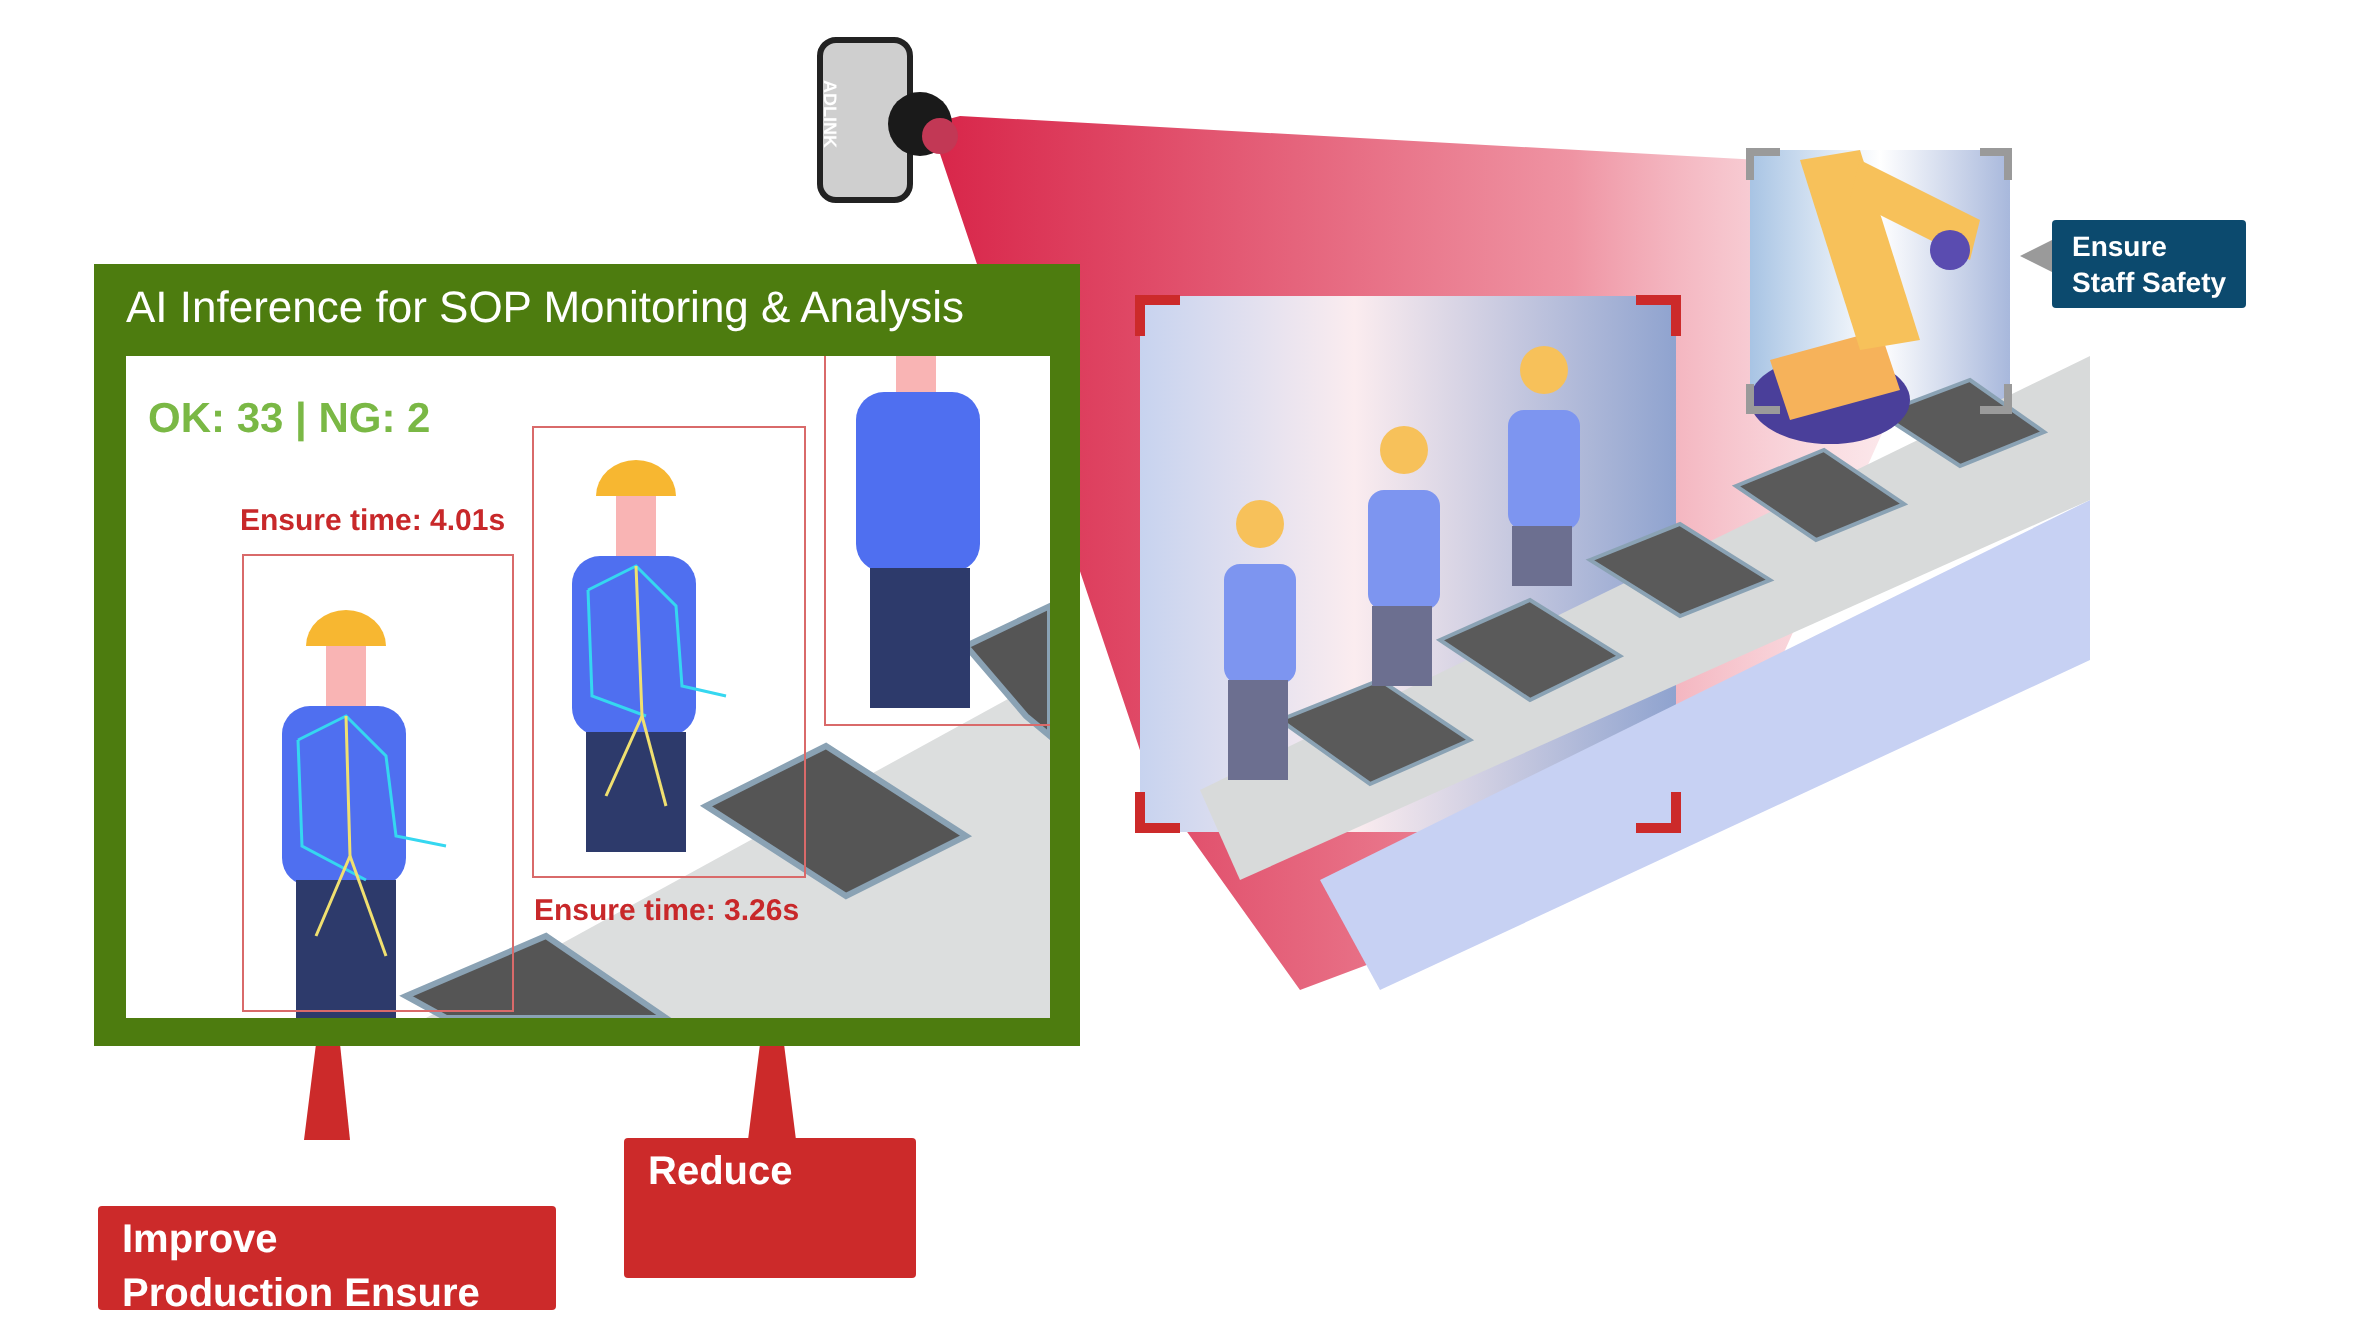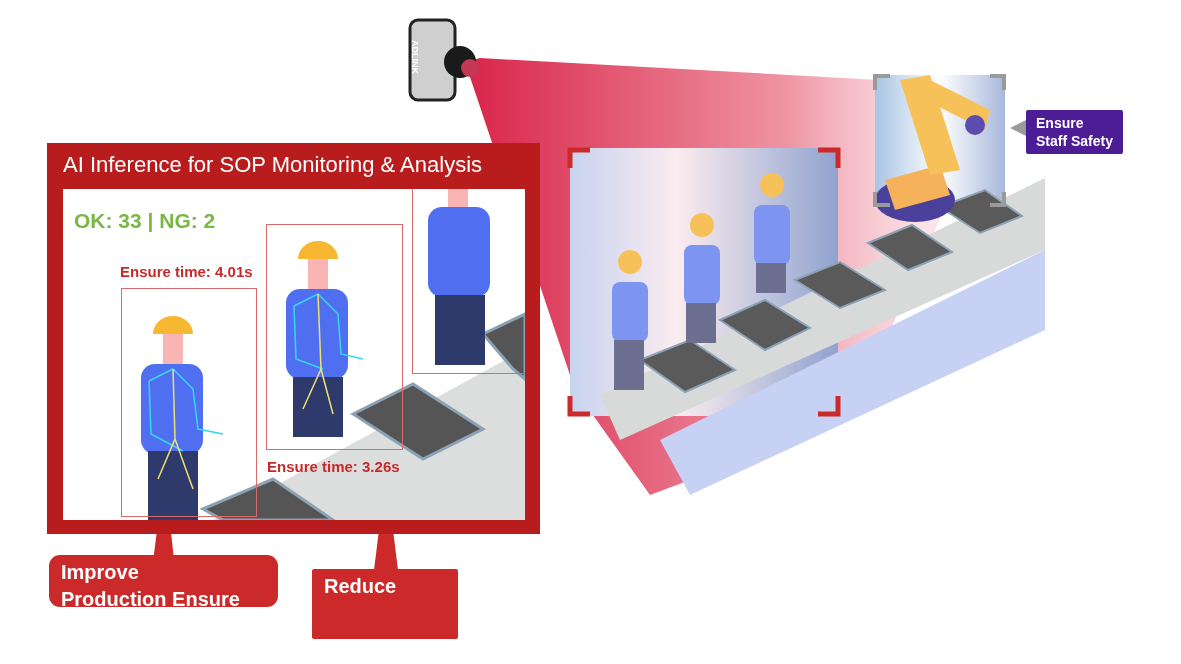--- a/index.html
+++ b/index.html
@@ -1,28 +1,28 @@
 <!DOCTYPE html>
 <html><head>
 <meta charset="utf-8">
 <style>
   html,body{margin:0;padding:0;background:#ffffff;}
   body{width:1181px;height:664px;position:relative;overflow:hidden;font-family:"Liberation Sans",sans-serif;}
   .abs{position:absolute;}
   
   #beam{left:0;top:0;width:1181px;height:664px;}
   
-  .panel{left:47px;top:143px;width:493px;height:391px;background:#b91c1c;}
+  .panel{left:47px;top:132px;width:493px;height:391px;background:#4d7c0f;}
   .panel-title{left:16px;top:9px;color:#ffffff;font-size:22px;white-space:nowrap;}
   .panel-view{left:16px;top:46px;width:462px;height:331px;background:#ffffff;overflow:hidden;}
   .counts{left:11px;top:20px;color:#7ab845;font-weight:bold;font-size:21px;white-space:nowrap;text-align:right;}
   .bbox{border:1.5px solid #d96a6a;box-sizing:border-box;}
   .cycle-label{color:#c8282a;font-weight:bold;font-size:15px;white-space:nowrap;}
   .callout{background:#cc2a2a;color:#ffffff;font-weight:bold;font-size:20px;line-height:27px;padding:4px 12px;border-radius:2px;box-sizing:border-box;}
-  .safety{background:#4c1d95;color:#ffffff;font-weight:bold;font-size:14px;line-height:18px;padding:4px 10px;border-radius:2px;}
+  .safety{background:#0c4a6e;color:#ffffff;font-weight:bold;font-size:14px;line-height:18px;padding:4px 10px;border-radius:2px;}
 </style>
 </head>
 <body>
 
 <svg id="beam" class="abs" viewBox="0 0 1181 664">
   <defs>
     <linearGradient id="bg1" x1="0" y1="0" x2="1" y2="0">
       <stop offset="0" stop-color="#d6193f"></stop>
       <stop offset="0.6" stop-color="#ee8e9e"></stop>
       <stop offset="1" stop-color="#fbe3e7" stop-opacity="0.3"></stop>
@@ -146,21 +146,21 @@
     </svg>
     <div class="abs counts">OK: 33  |  NG: 2</div>
     <div class="abs bbox" style="left:58px;top:99px;width:136px;height:229px;"></div>
     <div class="abs bbox" style="left:203px;top:35px;width:137px;height:226px;"></div>
     <div class="abs bbox" style="left:349px;top:-5px;width:120px;height:190px;"></div>
     <div class="abs cycle-label" style="left:57px;top:74px;">Ensure time: 4.01s</div>
     <div class="abs cycle-label" style="left:204px;top:269px;">Ensure time: 3.26s</div>
   </div>
 </div>
 
-<div class="abs callout" style="left:49px;top:555px;width:229px;height:52px;border-radius:11px;">
+<div class="abs callout" style="left:49px;top:603px;width:229px;height:52px;">
   <div>Improve</div>
   <div>Production Ensure</div>
 </div>
 <div class="abs callout" style="left:312px;top:569px;width:146px;height:70px;">
   <div>Reduce</div>
 </div>
 <div class="abs safety" style="left:1026px;top:110px;">
   <div>Ensure</div>
   <div>Staff Safety</div>
 </div>

